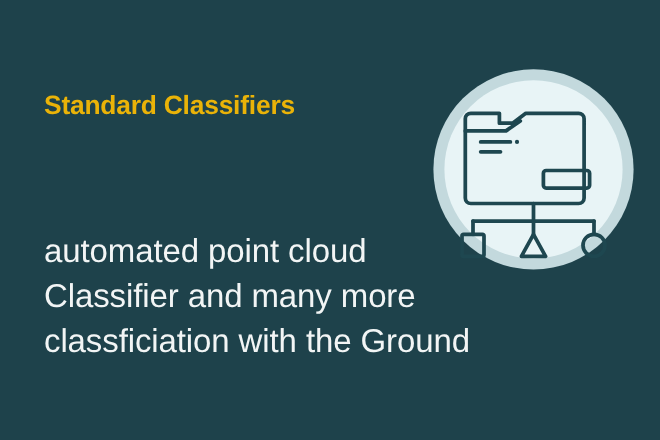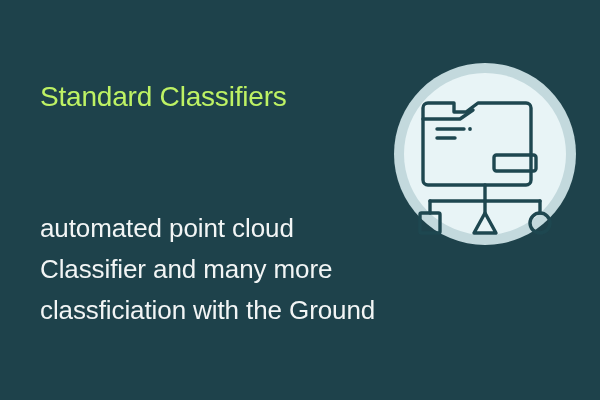--- a/index.html
+++ b/index.html
@@ -49,34 +49,34 @@
     top: 0;
     width: 182px;
     height: 182px;
   }
 
   
   #title {
     position: absolute;
     left: 40px;
     top: 76px;
-    font-size: 28px;
+    font-size: 24px;
     line-height: 42px;
-    font-weight: 400;
+    font-weight: 700;
     letter-spacing: -0.2px;
-    color: #bef264;
+    color: #eab308;
     white-space: nowrap;
   }
 
   #body-text {
     position: absolute;
     left: 40px;
     top: 208px;
     width: 430px;
-    font-size: 26px;
+    font-size: 30px;
     line-height: 41px;
     font-weight: 400;
     letter-spacing: -0.1px;
     color: #f2f5f5;
   }
   #body-text .line {
     display: block;
     white-space: nowrap;
   }
 </style>

